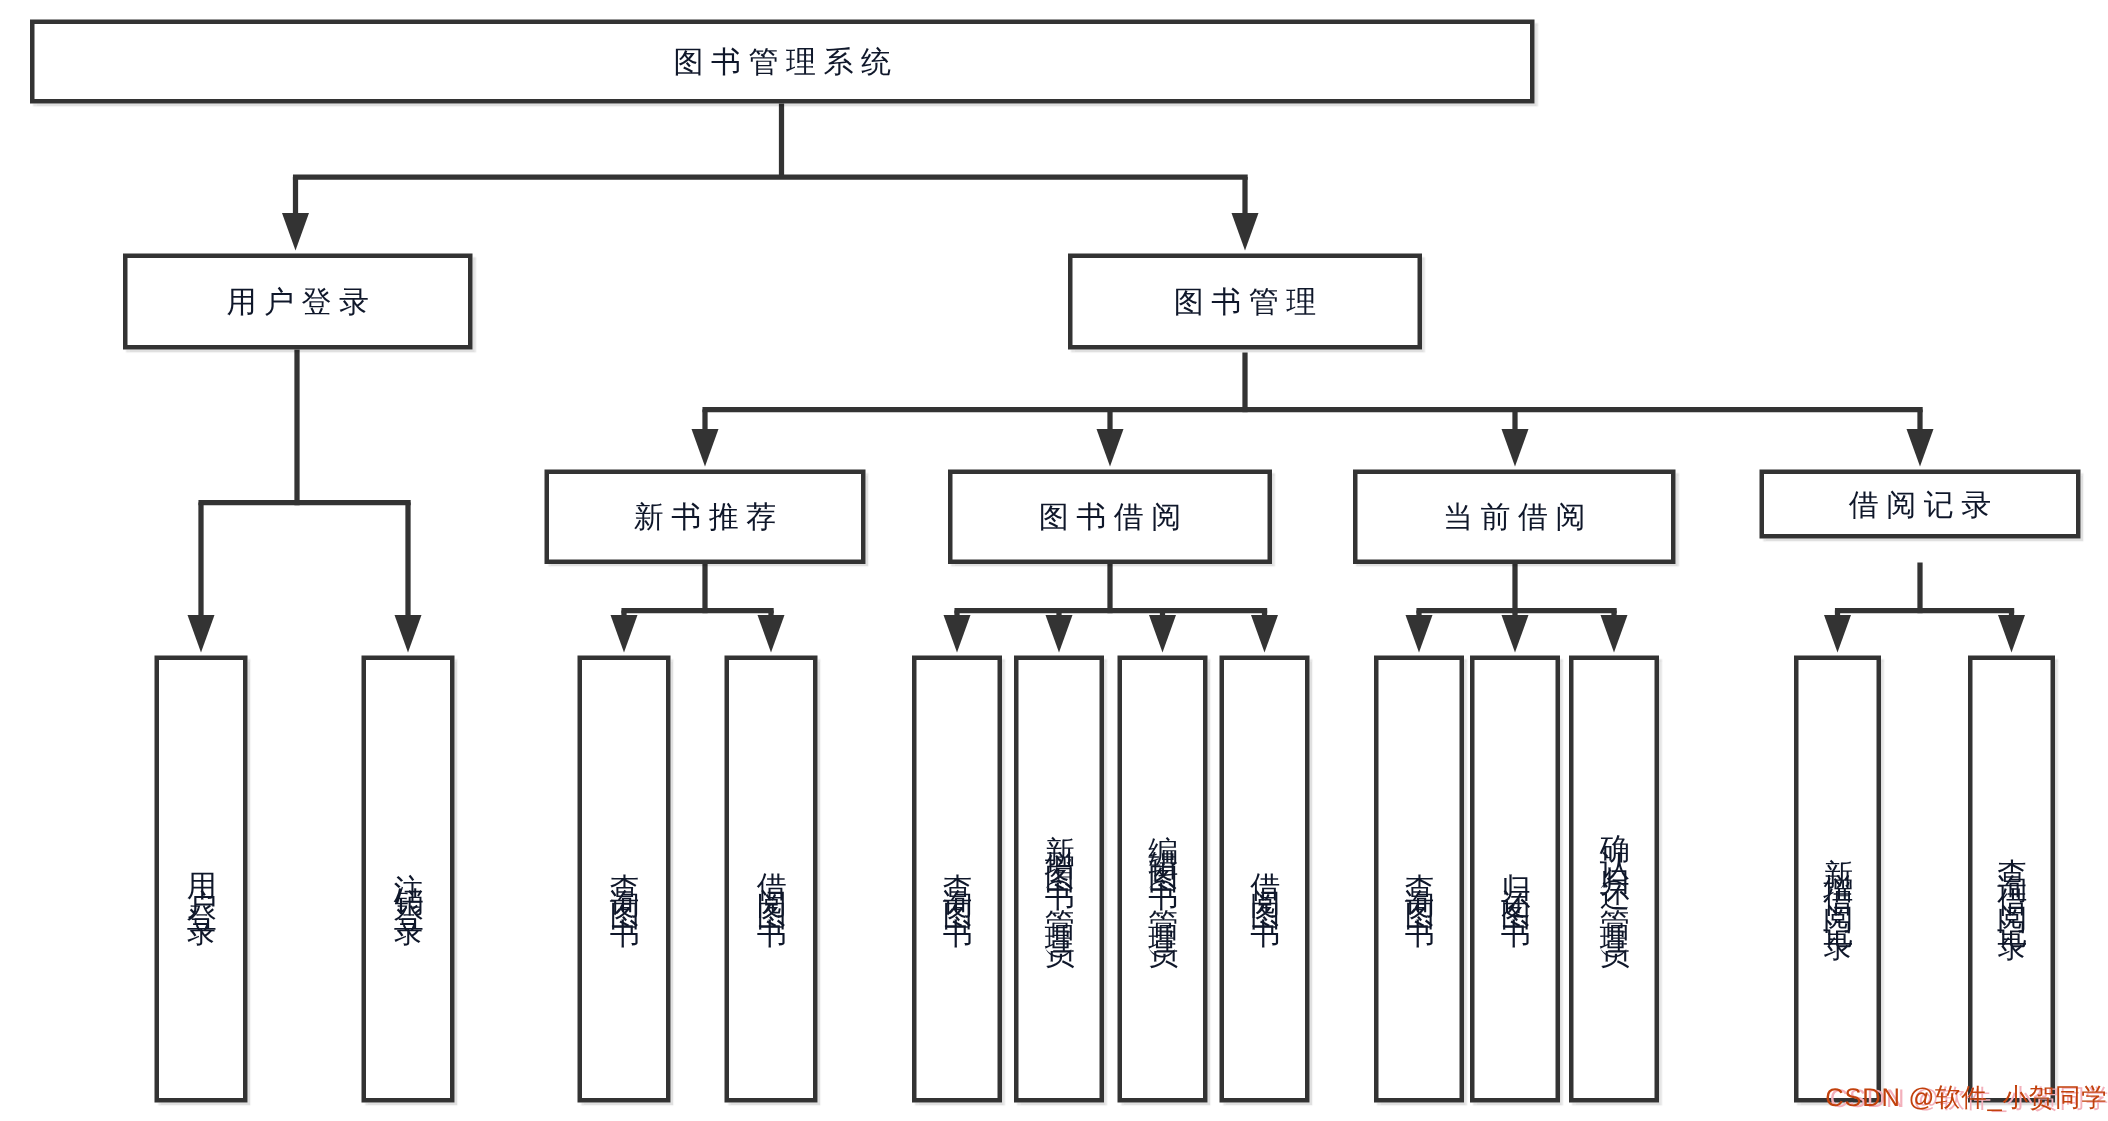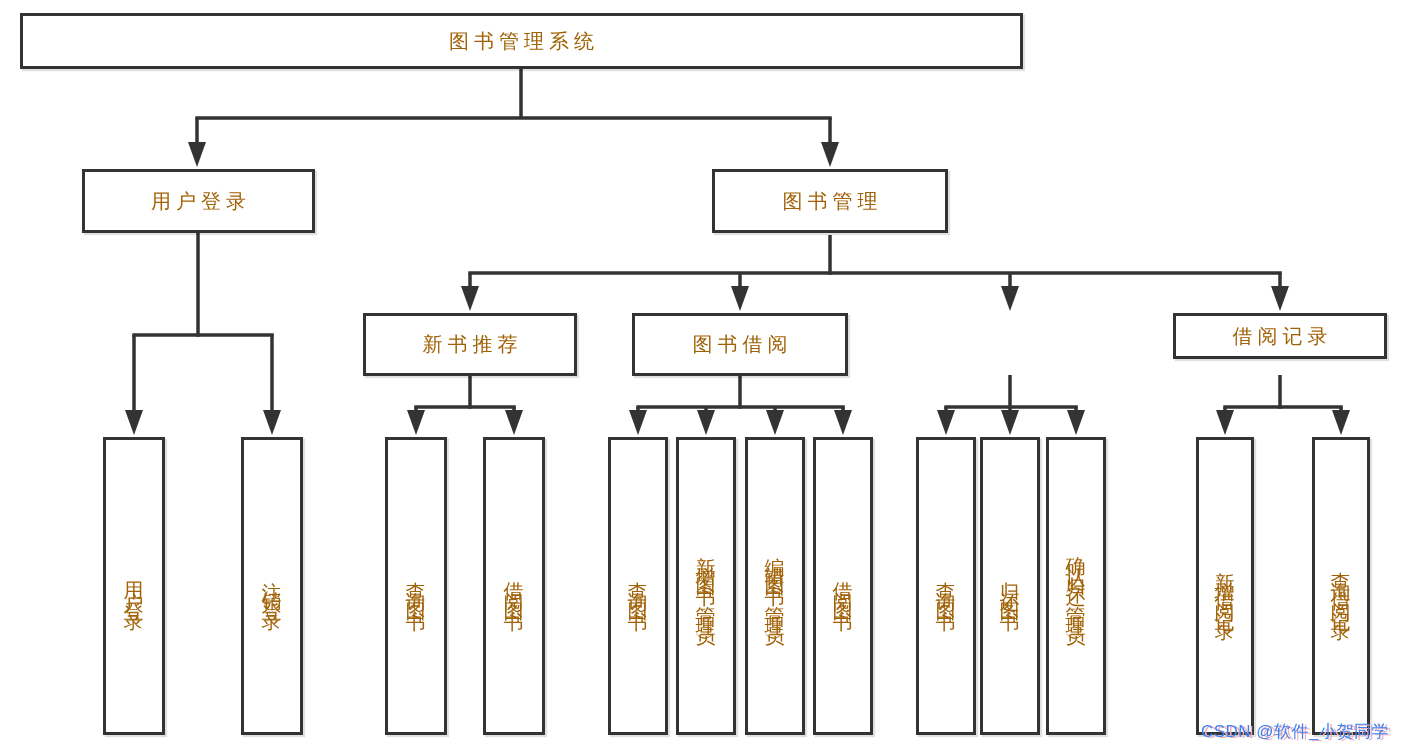--- a/index.html
+++ b/index.html
@@ -17,21 +17,21 @@
   .connectors {
     position: absolute;
     left: 0; top: 0;
     pointer-events: none;
   }
 
   .node {
     position: absolute;
     background: #ffffff;
     border: 3px solid #333333;
-    color: #a16207;
+    color: #0f172a;
     display: flex;
     align-items: center;
     justify-content: center;
     font-size: 20px;
     letter-spacing: 5px;
     text-indent: 5px;
     box-shadow: 2px 2px 1px rgba(0,0,0,0.12);
     white-space: nowrap;
     z-index: 2;
   }
@@ -39,25 +39,25 @@
   .leaf {
     writing-mode: vertical-rl;
     text-orientation: mixed;
     letter-spacing: 10px;
     text-indent: 0;
     line-height: 1;
   }
 
   .watermark {
     position: absolute;
-    right: 16px;
+    right: 0;
     bottom: 4px;
     font-size: 17px;
     letter-spacing: 0.5px;
-    color: #3b82f6;
+    color: #c2410c;
     text-shadow: 3px 1px 0 #f3b0bb;
     z-index: 5;
     white-space: nowrap;
   }
 </style>
 </head>
 <body>
 
 <div class="canvas">
 
@@ -127,20 +127,21 @@
     </g>
   </svg>
 
   <div class="node" style="left:20px; top:13px; width:1003px; height:56px;">图书管理系统</div>
 
   <div class="node" style="left:82px; top:169px; width:233px; height:64px;">用户登录</div>
   <div class="node" style="left:712px; top:169px; width:236px; height:64px;text-align:center;">图书管理</div>
 
   <div class="node" style="left:632px; top:313px; width:216px; height:63px;">图书借阅</div>
   <div class="node" style="left:363px; top:313px; width:214px; height:63px;">新书推荐</div>
+  <div class="node" style="left:902px; top:313px; width:215px; height:63px;">当前借阅</div>
   <div class="node" style="left:1173px; top:313px; width:214px; height:46px;">借阅记录</div>
 
   <div class="node leaf" style="left:103px; top:437px; width:62px; height:298px;">用户登录</div>
   <div class="node leaf" style="left:241px; top:437px; width:62px; height:298px;">注销登录</div>
 
   <div class="node leaf" style="left:385px; top:437px; width:62px; height:298px;">查询图书</div>
   <div class="node leaf" style="left:483px; top:437px; width:62px; height:298px;">借阅图书</div>
 
   <div class="node leaf" style="left:608px; top:437px; width:60px; height:298px;">查询图书</div>
   <div class="node leaf" style="left:676px; top:437px; width:60px; height:298px;">新增图书（管理员）</div>

